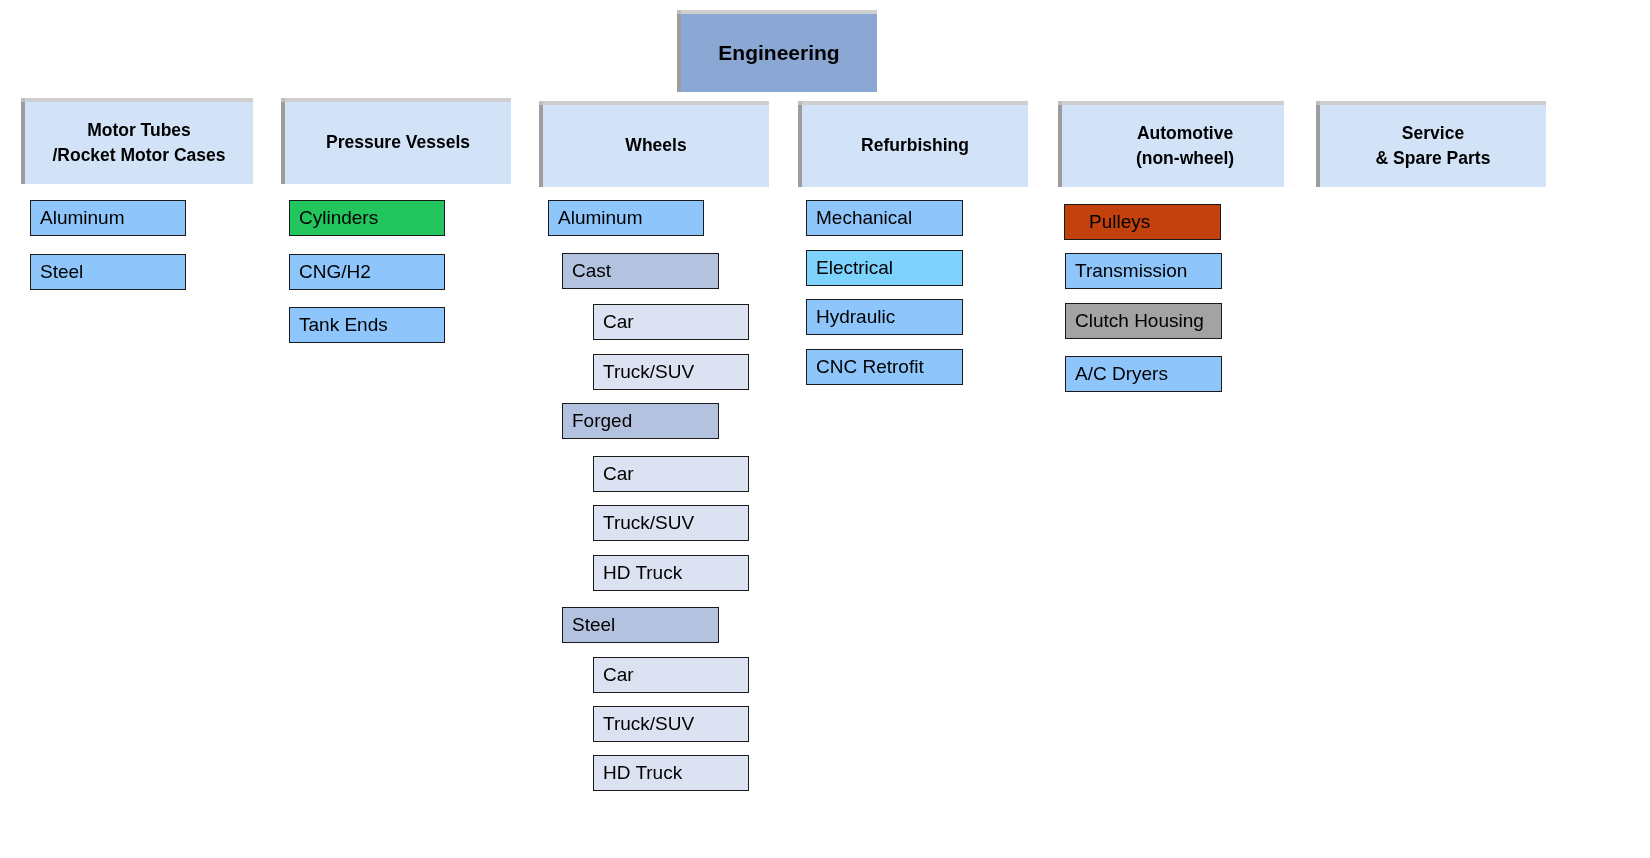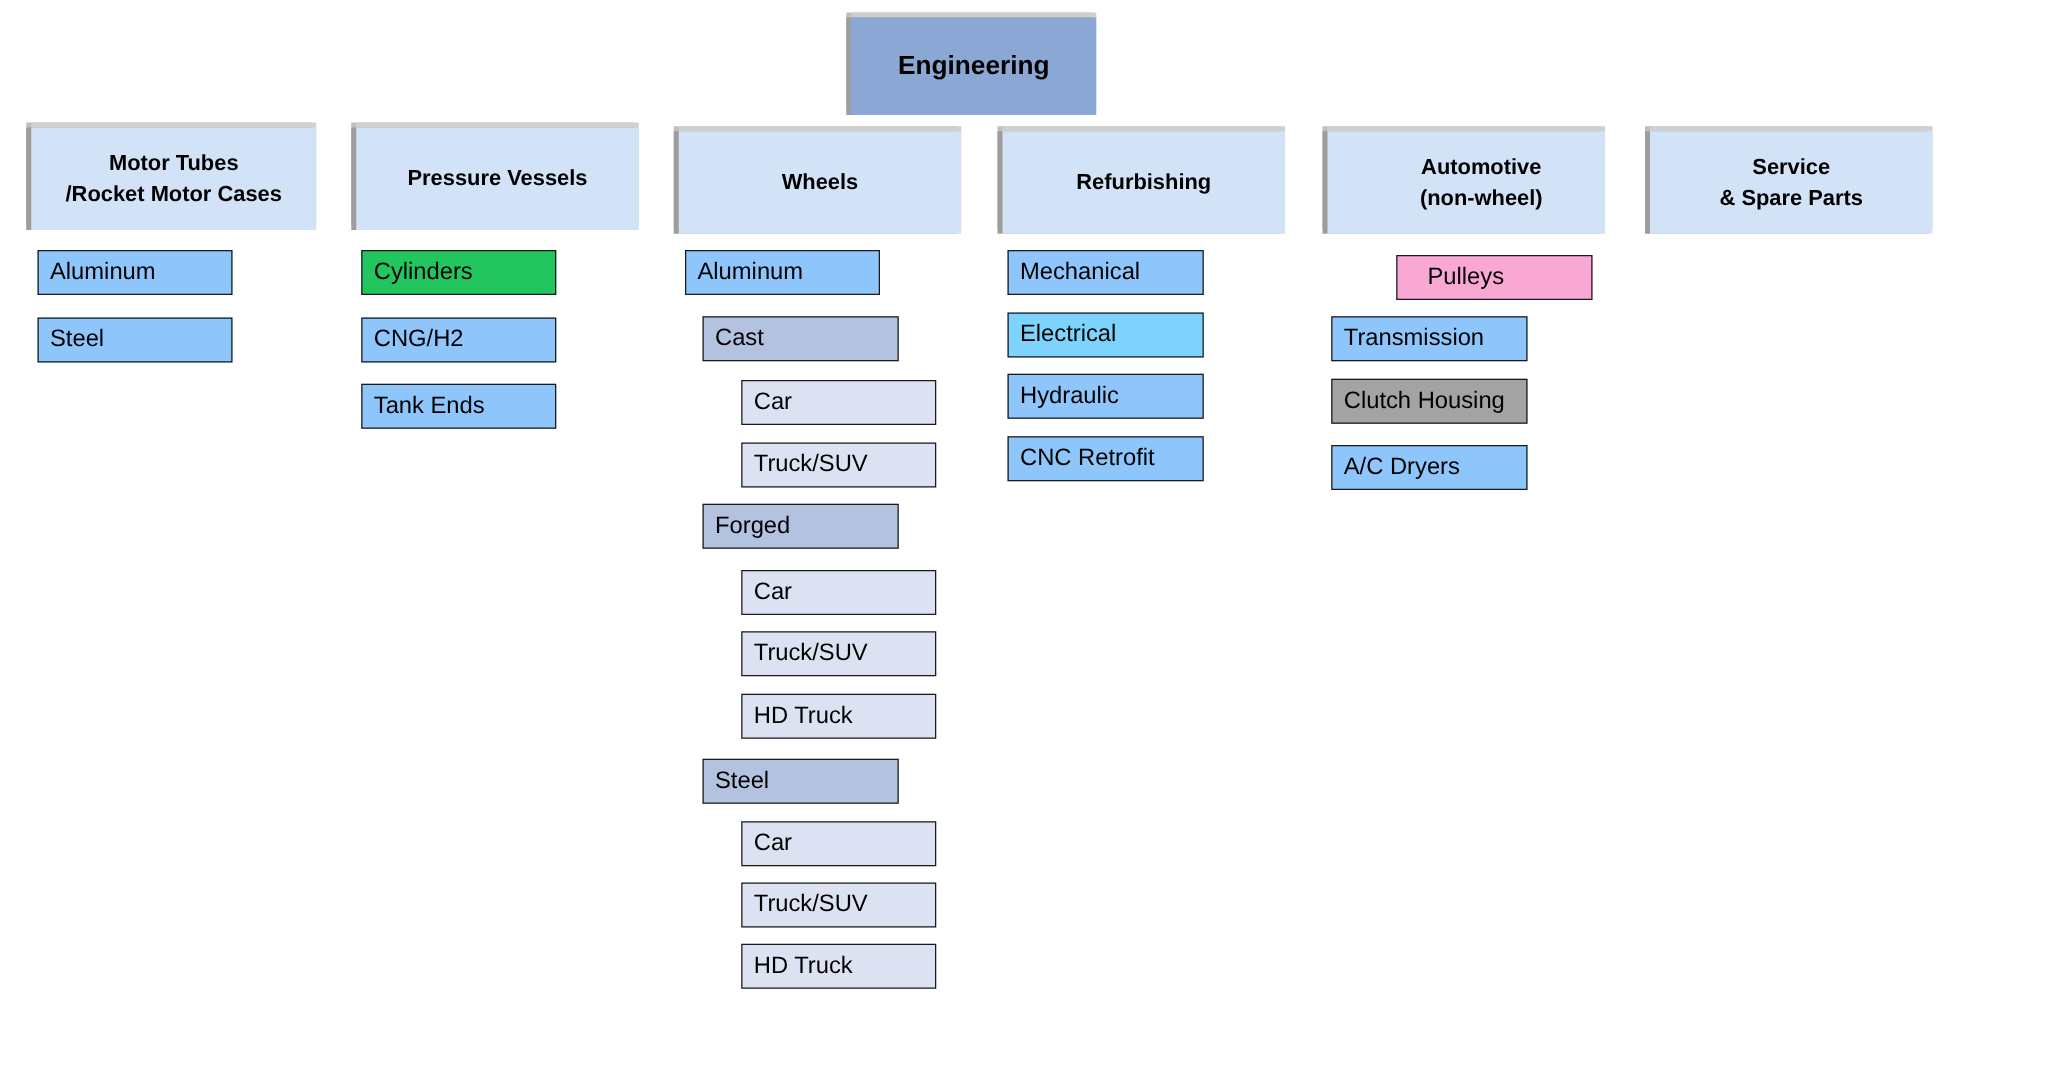--- a/index.html
+++ b/index.html
@@ -108,19 +108,19 @@
     <div class="node lvl3" style="left: 593px; top: 657px; width: 156px; height: 36px; background: rgb(220, 226, 241);">Car</div>
     <div class="node lvl3" style="left: 593px; top: 706px; width: 156px; height: 36px; background: rgb(220, 226, 241);">Truck/SUV</div>
     <div class="node lvl3" style="left: 593px; top: 755px; width: 156px; height: 36px; background: rgb(220, 226, 241);">HD Truck</div>
     <div class="node header" style="left: 802px; top: 105px; width: 226px; height: 82px; background: rgb(210, 227, 247);">Refurbishing</div>
     <div class="node lvl1" style="left: 806px; top: 200px; width: 157px; height: 36px; background: rgb(142, 197, 251);">Mechanical</div>
     <div class="node lvl1" style="left: 806px; top: 250px; width: 157px; height: 36px; background: #7dd3fc;">Electrical</div>
     <div class="node lvl1" style="left: 806px; top: 299px; width: 157px; height: 36px; background: rgb(142, 197, 251);">Hydraulic</div>
     <div class="node lvl1" style="left: 806px; top: 349px; width: 157px; height: 36px; background: rgb(142, 197, 251);">CNC Retrofit</div>
     <div class="node header" style="left: 1062px; top: 105px; width: 222px; height: 82px; background: rgb(210, 227, 247); padding-left: 24px;">Automotive
 (non-wheel)</div>
-    <div class="node lvl1" style="left: 1117px; top: 204px; width: 157px; height: 36px; background: #f9a8d4; padding-left: 24px;">Pulleys</div>
+    <div class="node lvl1" style="left: 1064px; top: 204px; width: 157px; height: 36px; background: #c2410c; padding-left: 24px;">Pulleys</div>
     <div class="node lvl1" style="left: 1065px; top: 253px; width: 157px; height: 36px; background: rgb(142, 197, 251);">Transmission</div>
     <div class="node lvl1" style="left: 1065px; top: 303px; width: 157px; height: 36px; background: #a3a3a3;">Clutch Housing</div>
     <div class="node lvl1" style="left: 1065px; top: 356px; width: 157px; height: 36px; background: rgb(142, 197, 251);">A/C Dryers</div>
     <div class="node header" style="left: 1320px; top: 105px; width: 226px; height: 82px; background: rgb(210, 227, 247);">Service
 &amp;  Spare Parts</div>
   </div>
 
 </body></html>

